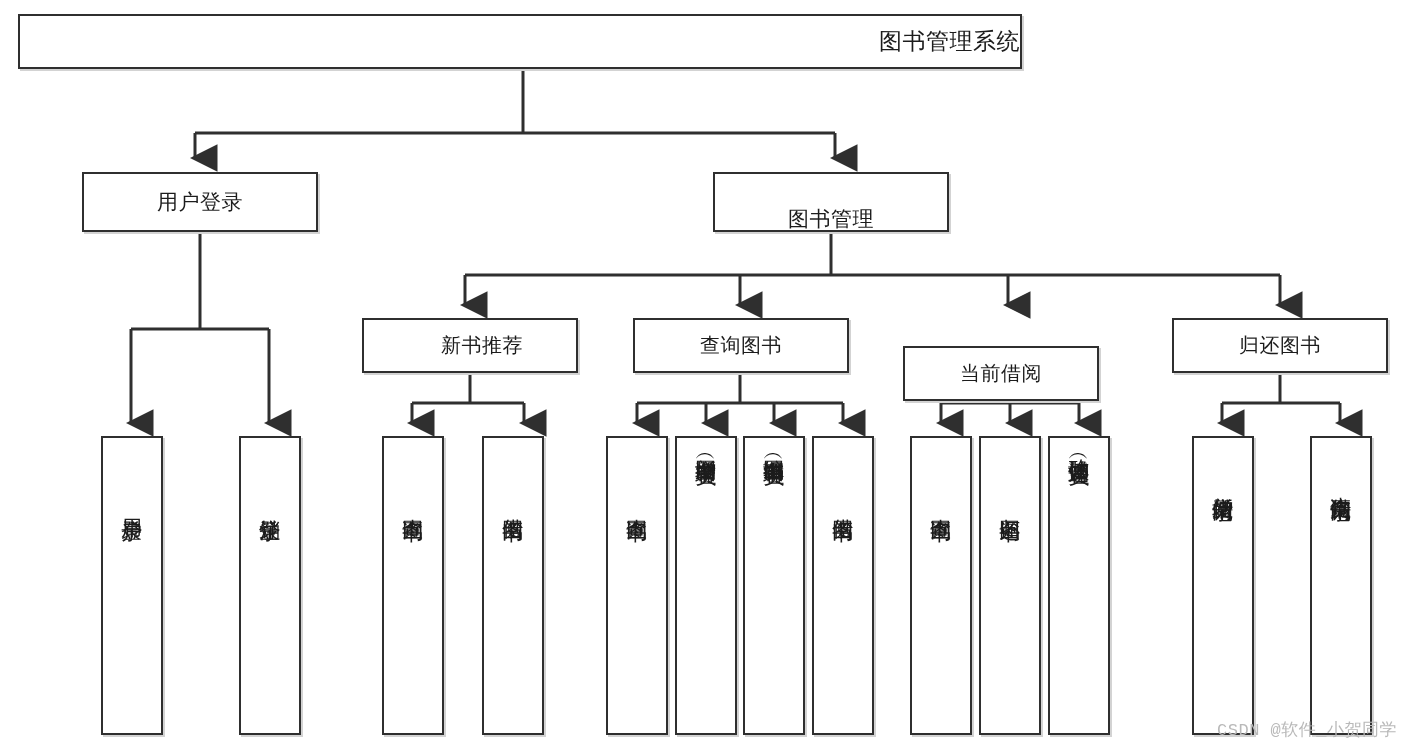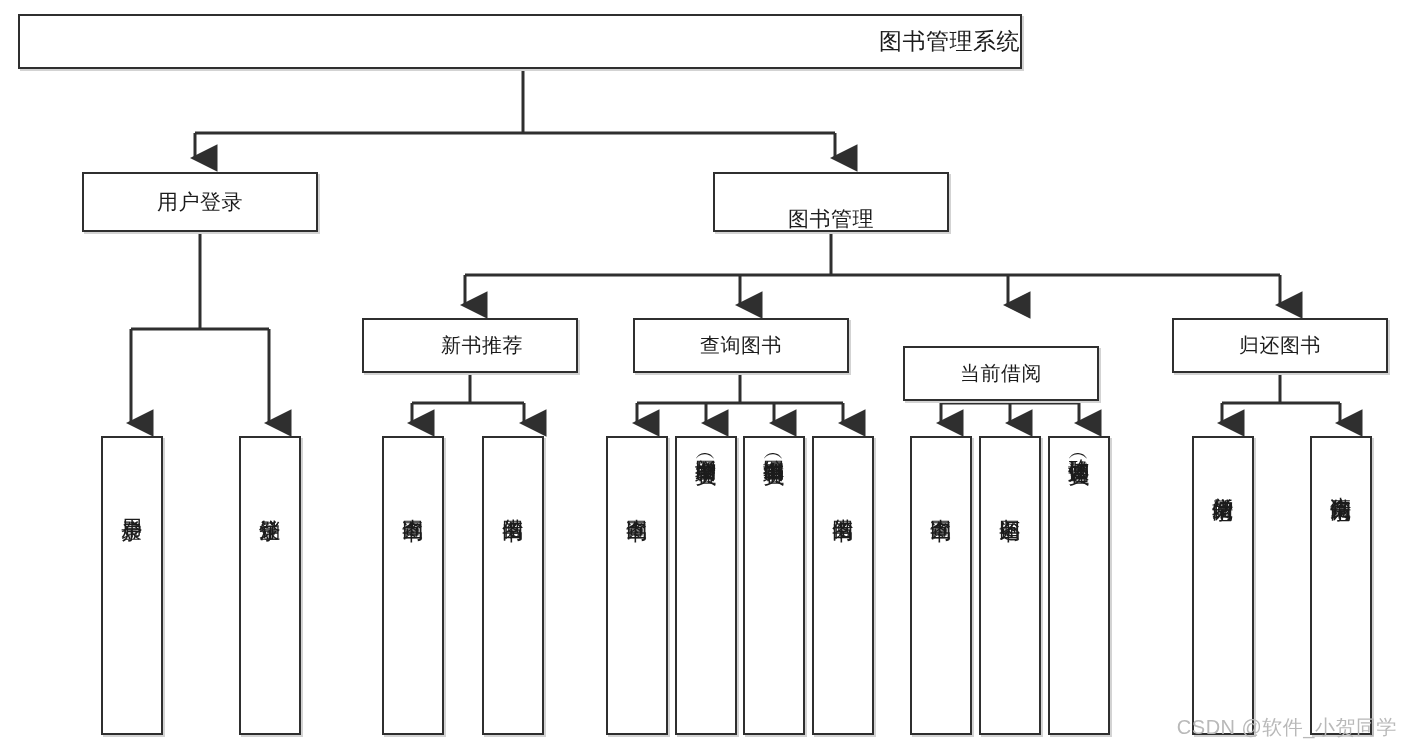--- a/index.html
+++ b/index.html
@@ -60,25 +60,26 @@
   .node.leaf.mid .node-label {
     margin-top: 60px;
   }
   .node.leaf.mid2 .node-label {
     margin-top: 38px;
   }
   #watermark {
     position: absolute;
     right: 8px;
     bottom: 6px;
-    font-size: 20px;
+    font-size: 17px;
     color: #b9b9b9;
     white-space: nowrap;
     z-index: 3;
     letter-spacing: 0.5px;
+    font-family: Liberation Mono, monospace;
   }
 </style>
 </head>
 <body>
 
 <div id="canvas">
 
   <svg id="edges" viewBox="0 0 1405 747" xmlns="http://www.w3.org/2000/svg">
     <defs>
       <marker id="arrow" viewBox="0 0 12 12" refX="6" refY="10" markerWidth="11" markerHeight="11" orient="auto-start-reverse">

